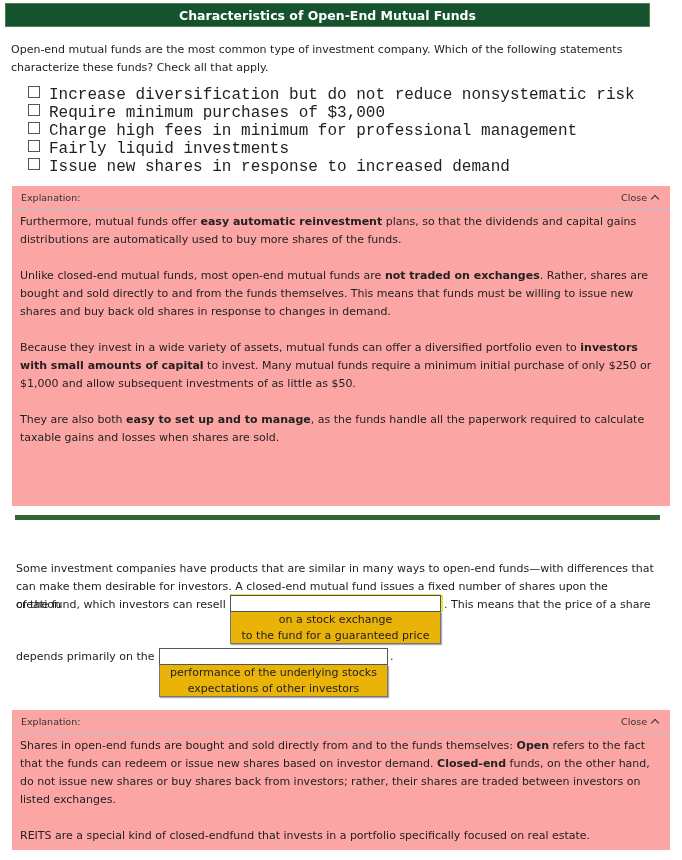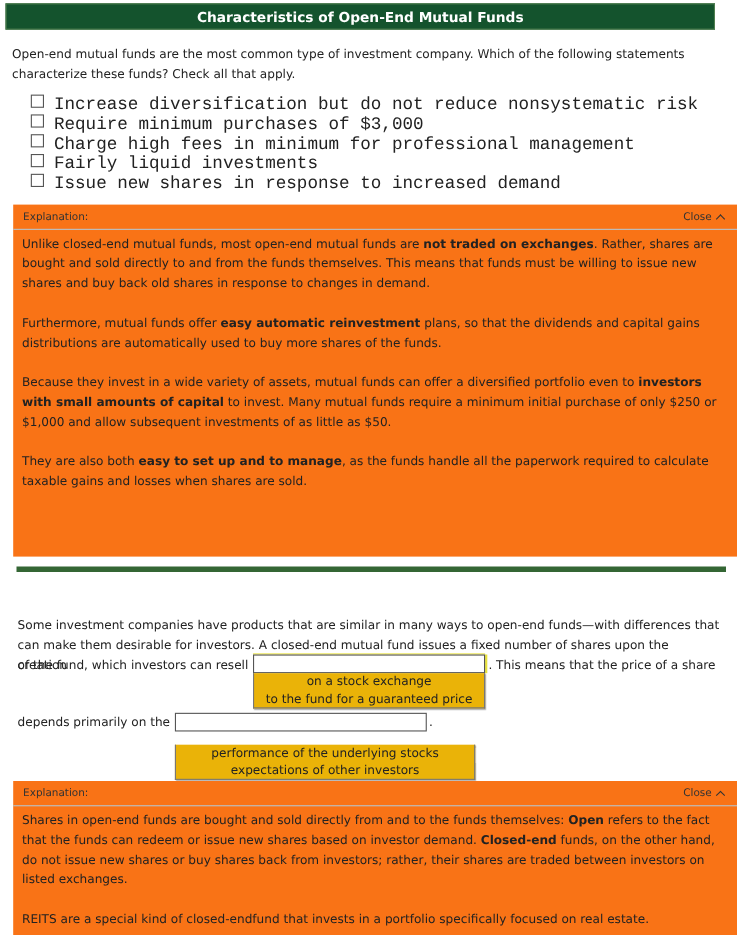--- a/index.html
+++ b/index.html
@@ -2,21 +2,21 @@
 <html><head>
 <meta charset="utf-8">
 <style>
   html, body { margin: 0; padding: 0; background: #ffffff; }
   body { width: 682px; height: 860px; position: relative; font-family: "DejaVu Sans", sans-serif; color: #222; font-size: 11px; overflow: hidden; }
   .title-bar { position: absolute; left: 5px; top: 3px; width: 645px; height: 24px; background: #14532d; color: #fff; font-weight: bold; font-size: 12.5px; text-align: center; line-height: 24px; border: 1px solid #4f7f4f; box-sizing: border-box; }
   .intro { position: absolute; left: 11px; top: 41px; width: 640px; line-height: 18px; font-size: 11px; }
   .choices { position: absolute; left: 28px; top: 86px; }
   .choice { display: flex; height: 18px; font-size: 16px; font-family: Liberation Mono, monospace; }
   .cb { width: 10px; height: 10px; border: 1px solid #555; background: #fff; margin-right: 9px; flex-shrink: 0; }
-  .expl { position: absolute; left: 12px; background: #f97316; box-sizing: border-box; }
+  .expl { position: absolute; left: 12px; background: #fca5a5; box-sizing: border-box; }
   .expl-head { height: 22px; border-bottom: 1px solid #b8c2c8; display: flex; justify-content: space-between; align-items: center; padding: 0 12px 0 9px; font-size: 9.5px; color: #333; }
   .close { display: flex; align-items: center; gap: 5px; cursor: pointer; }
   .chev { display: inline-block; width: 5px; height: 5px; border-left: 1.3px solid #333; border-top: 1.3px solid #333; transform: rotate(45deg); margin-top: 3px; }
   .expl-body { padding: 4px 10px 0 8px; font-size: 11px; line-height: 18px; }
   .expl-body p { margin: 0 0 18px 0; }
   .expl-body p:last-child { margin-bottom: 6px; }
   .divider { position: absolute; left: 15px; top: 515px; width: 645px; height: 5px; background: #346634; }
   .q2 { position: absolute; left: 16px; top: 560px; width: 640px; font-size: 11px; line-height: 18px; }
   .dd { position: absolute; border: 1px solid #555; background: #fff; box-sizing: border-box; }
   .dd.focus { box-shadow: 2px 0 0 #e8e23a, 0 -1px 0 #e8e23a; }
@@ -56,22 +56,22 @@
 
 <div class="expl" style="top:186px; width:658px; height:320px;">
   <div class="expl-head">
     <span>Explanation:</span>
     <span class="close">
         <span>Close</span>
         <span class="chev"></span>
       </span>
   </div>
   <div class="expl-body">
+    <p><span>Furthermore, mutual funds offer </span><b>easy automatic reinvestment</b><span> plans, so that the dividends and capital gains distributions are automatically used to buy more shares of the funds.</span></p>
     <p><span>Unlike closed-end mutual funds, most open-end mutual funds are </span><b>not traded on exchanges</b><span>. Rather, shares are bought and sold directly to and from the funds themselves. This means that funds must be willing to issue new shares and buy back old shares in response to changes in demand.</span></p>
-    <p><span>Furthermore, mutual funds offer </span><b>easy automatic reinvestment</b><span> plans, so that the dividends and capital gains distributions are automatically used to buy more shares of the funds.</span></p>
     <p><span>Because they invest in a wide variety of assets, mutual funds can offer a diversified portfolio even to </span><b>investors with small amounts of capital</b><span> to invest. Many mutual funds require a minimum initial purchase of only $250 or $1,000 and allow subsequent investments of as little as $50.</span></p>
     <p><span>They are also both </span><b>easy to set up and to manage</b><span>, as the funds handle all the paperwork required to calculate taxable gains and losses when shares are sold.</span></p>
   </div>
 </div>
 
 <div class="divider"></div>
 
 <div class="q2">
   <div>Some investment companies have products that are similar in many ways to open-end funds—with differences that</div>
   <div>can make them desirable for investors. A closed-end mutual fund issues a fixed number of shares upon the creation</div>
@@ -79,21 +79,21 @@
 <div class="txt" style="left:16px; top:596px; line-height:18px;">of the fund, which investors can resell</div>
 <div class="dd focus" style="left:230px; top:595px; width:211px; height:17px;"></div>
 <div class="opts" style="left:230px; top:612px; width:211px; height:32px;">
   <div class="opt">on a stock exchange</div>
   <div class="opt">to the fund for a guaranteed price</div>
 </div>
 <div class="txt" style="left:444px; top:596px; line-height:18px;">. This means that the price of a share</div>
 
 <div class="txt" style="left:16px; top:648px; line-height:18px;">depends primarily on the</div>
 <div class="dd" style="left:159px; top:648px; width:229px; height:17px;"></div>
-<div class="opts" style="left:159px; top:665px; width:273px; height:32px;margin-top:12px;">
+<div class="opts" style="left:159px; top:665px; width:229px; height:32px;">
   <div class="opt">performance of the underlying stocks</div>
   <div class="opt">expectations of other investors</div>
 </div>
 <div class="txt" style="left:390px; top:648px; line-height:18px;">.</div>
 
 <div class="expl" style="top:710px; width:658px; height:140px;">
   <div class="expl-head">
     <span>Explanation:</span>
     <span class="close">
         <span>Close</span>

